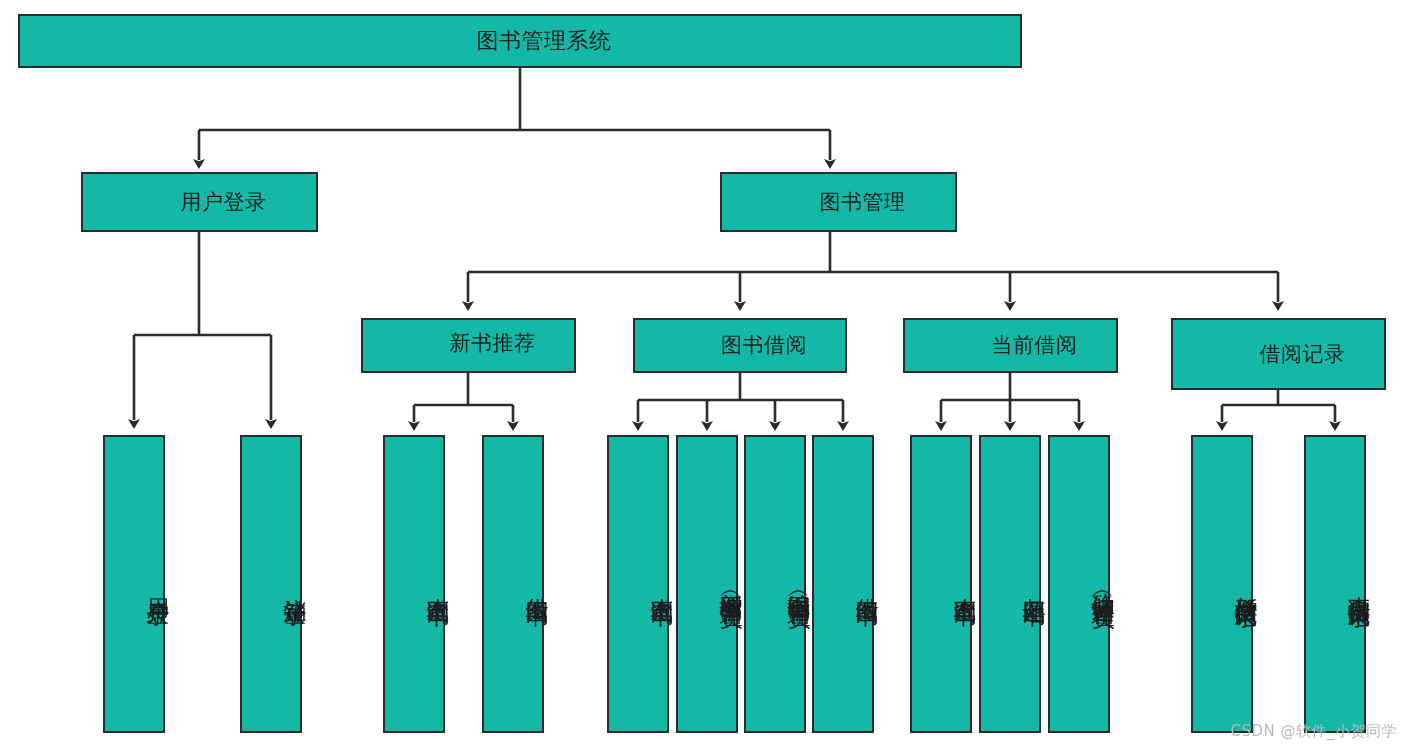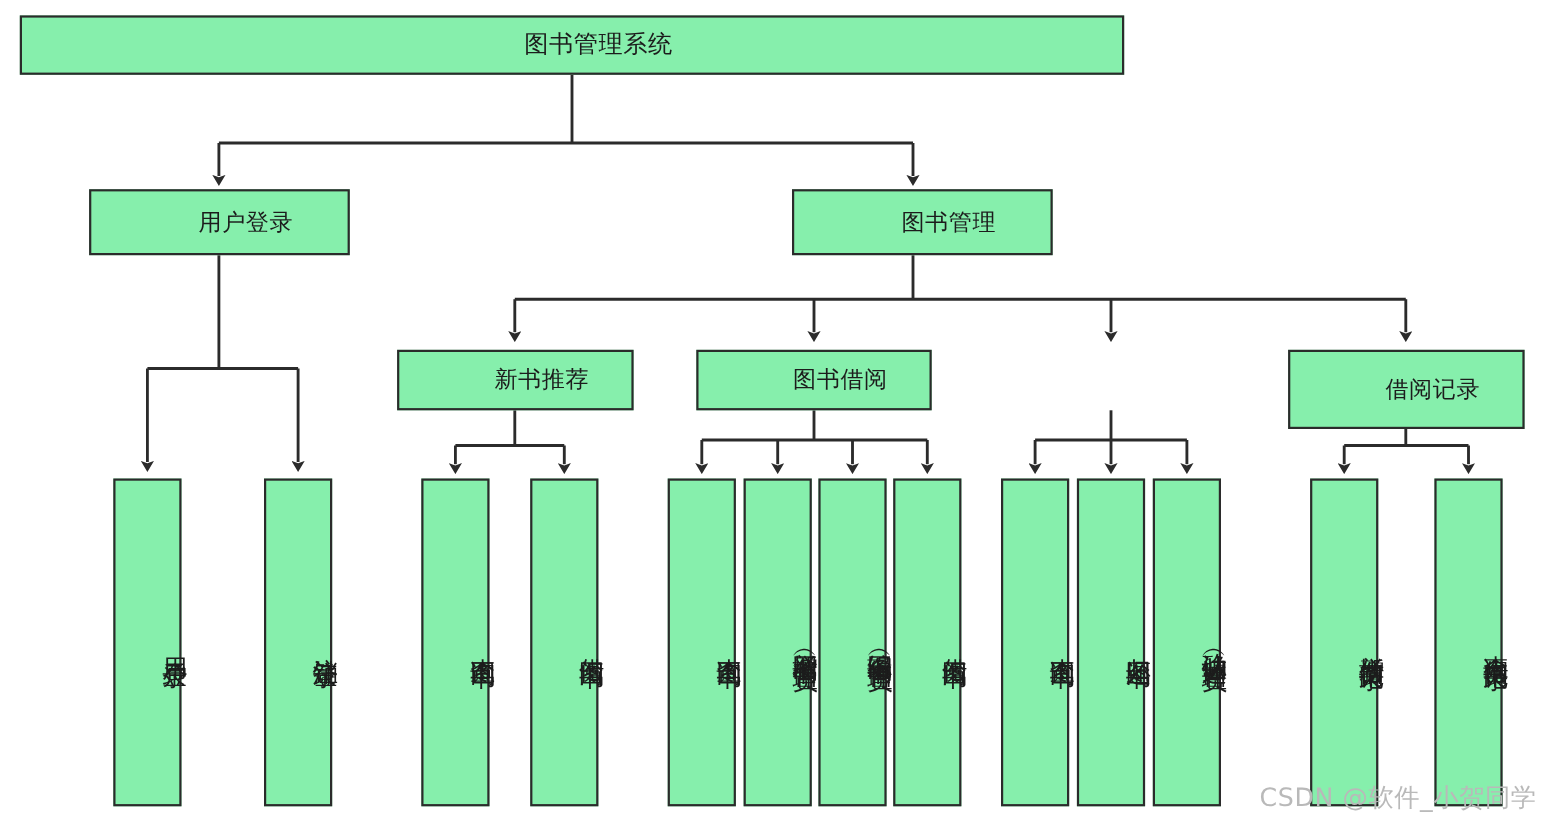--- a/index.html
+++ b/index.html
@@ -23,21 +23,21 @@
     left: 0;
     top: 0;
     width: 1405px;
     height: 747px;
     pointer-events: none;
   }
   .node {
     position: absolute;
     box-sizing: border-box;
     border: 2px solid #2b2b2b;
-    background: #86efac;
+    background: #14b8a6;
     display: flex;
     align-items: center;
     justify-content: center;
     color: #1c1c1c;
     padding-left: 48px;
   }
   .node .label {
     display: block;
     text-align: center;
     line-height: 1.18;
@@ -62,21 +62,21 @@
     font-size: 23px;
     line-height: 1.08;
     letter-spacing: 2px;
     white-space: nowrap;
     max-height: 268px;
   }
   #watermark {
     position: absolute;
     right: 8px;
     bottom: 6px;
-    font-size: 23px;
+    font-size: 15px;
     color: #b9b9b9;
     white-space: nowrap;
     letter-spacing: 0.5px;
   }
 </style>
 </head>
 <body>
 
 <div id="diagram-root">
 
@@ -135,28 +135,31 @@
   </div>
 
   <div class="node horiz" style="left:81px; top:172px; width:237px; height:60px;">
     <span class="label">用户登录</span>
   </div>
 
   <div class="node horiz" style="left:720px; top:172px; width:237px; height:60px;">
     <span class="label">图书管理</span>
   </div>
 
-  <div class="node horiz" style="left:361px; top:318px; width:215px; height:55px;">
+  <div class="node horiz" style="left:361px; top:318px; width:215px; height:55px;font-family:Liberation Mono, monospace;">
     <span class="label">新书推荐</span>
   </div>
 
   <div class="node horiz" style="left:633px; top:318px; width:214px; height:55px;">
     <span class="label">图书借阅</span>
   </div>
 
+  <div class="node horiz" style="left:903px; top:318px; width:215px; height:55px;">
+    <span class="label">当前借阅</span>
+  </div>
 
   <div class="node horiz" style="left:1171px; top:318px; width:215px; height:72px;">
     <span class="label">借阅记录</span>
   </div>
 
   <div class="node vert" style="left:103px; top:435px; width:62px; height:298px;">
     <span class="label">用户登录</span>
   </div>
 
   <div class="node vert" style="left:240px; top:435px; width:62px; height:298px;">

